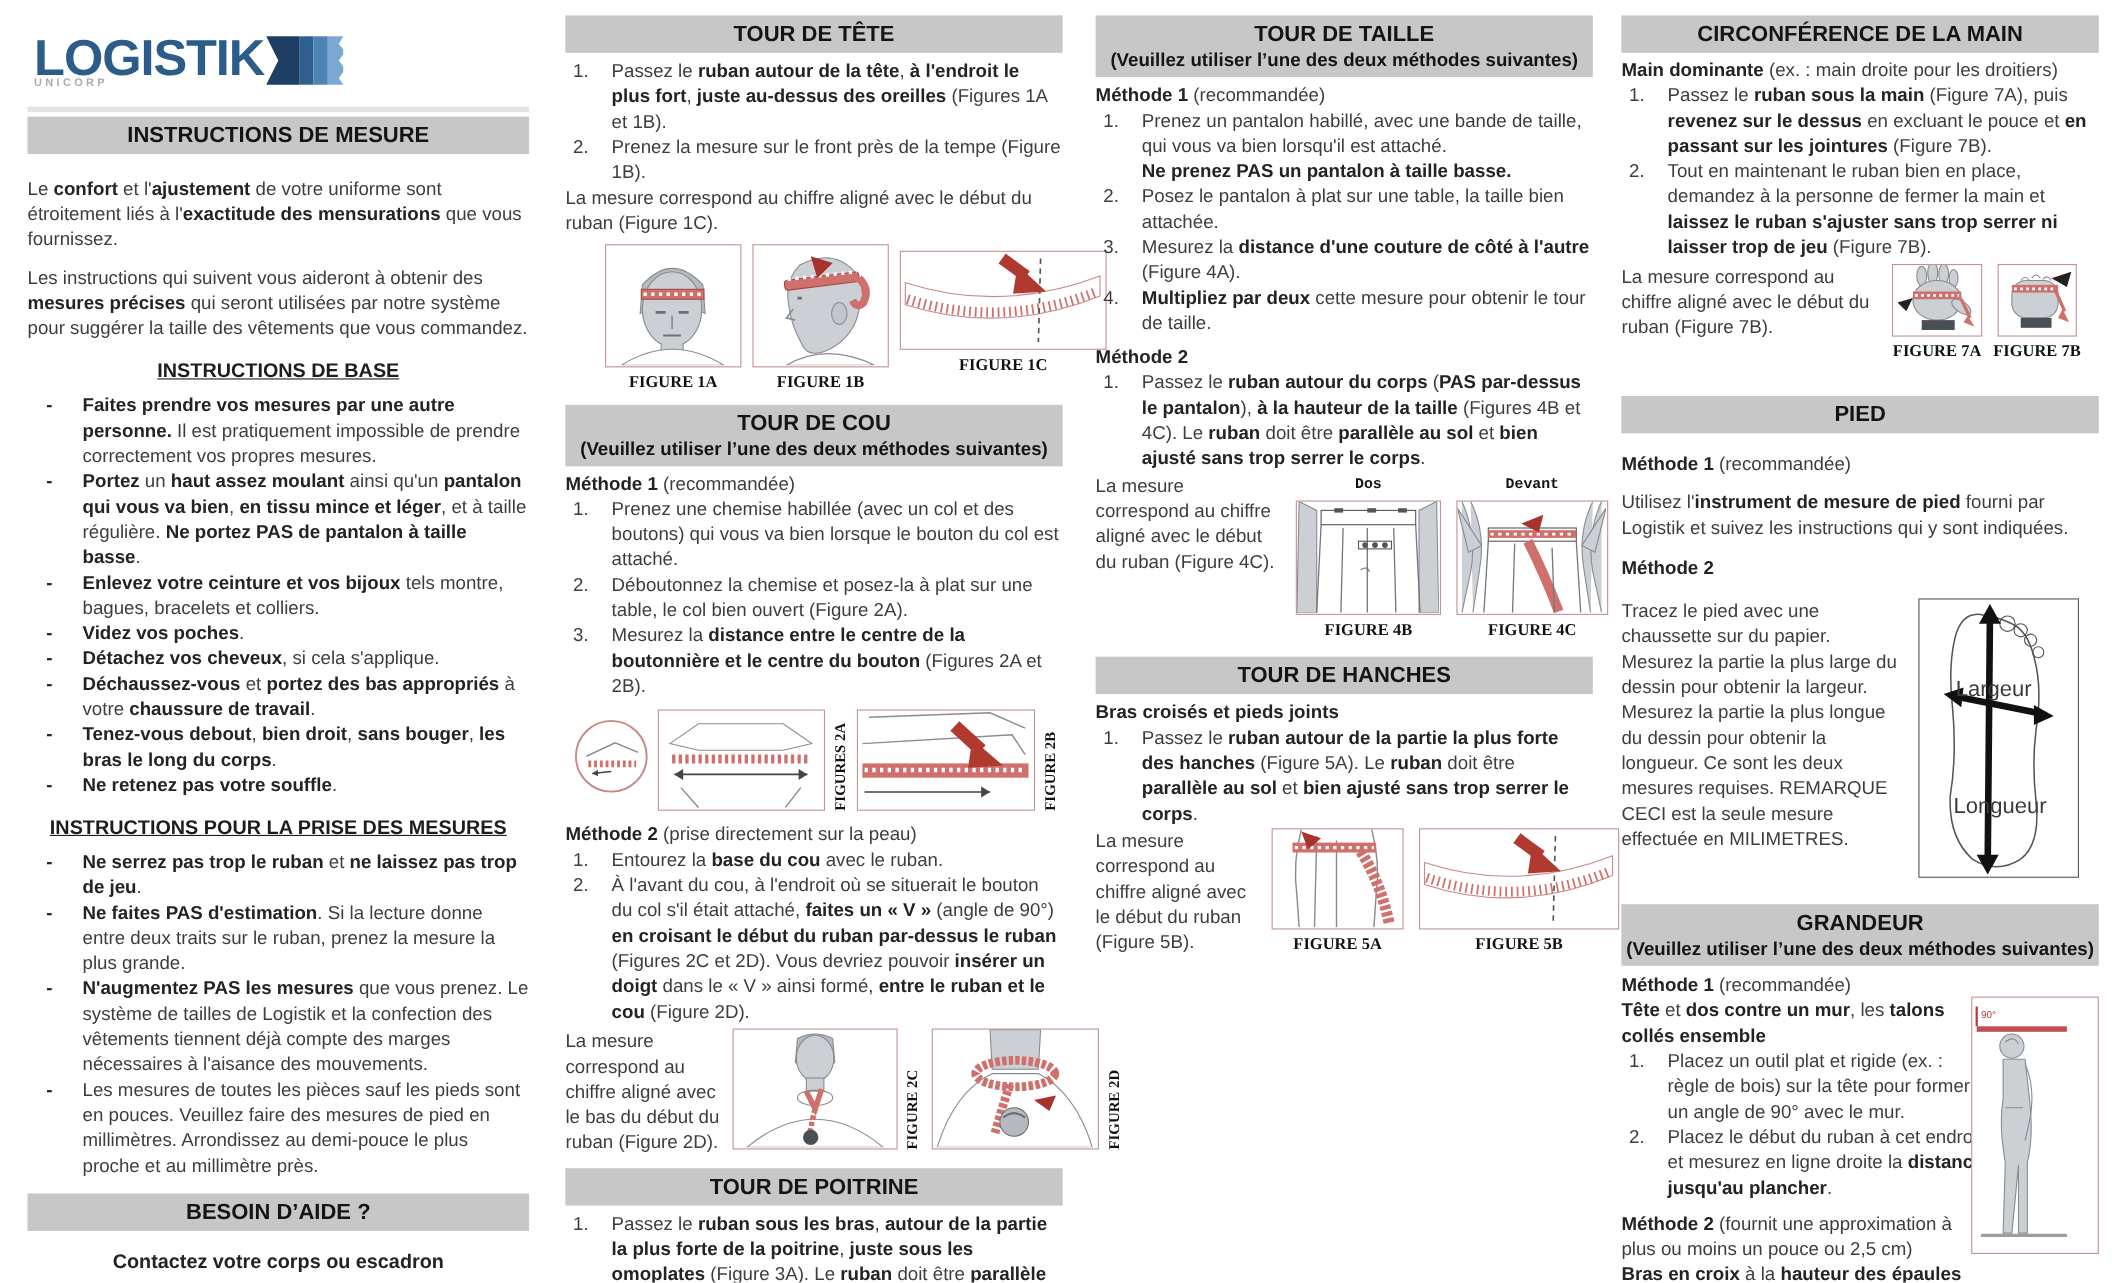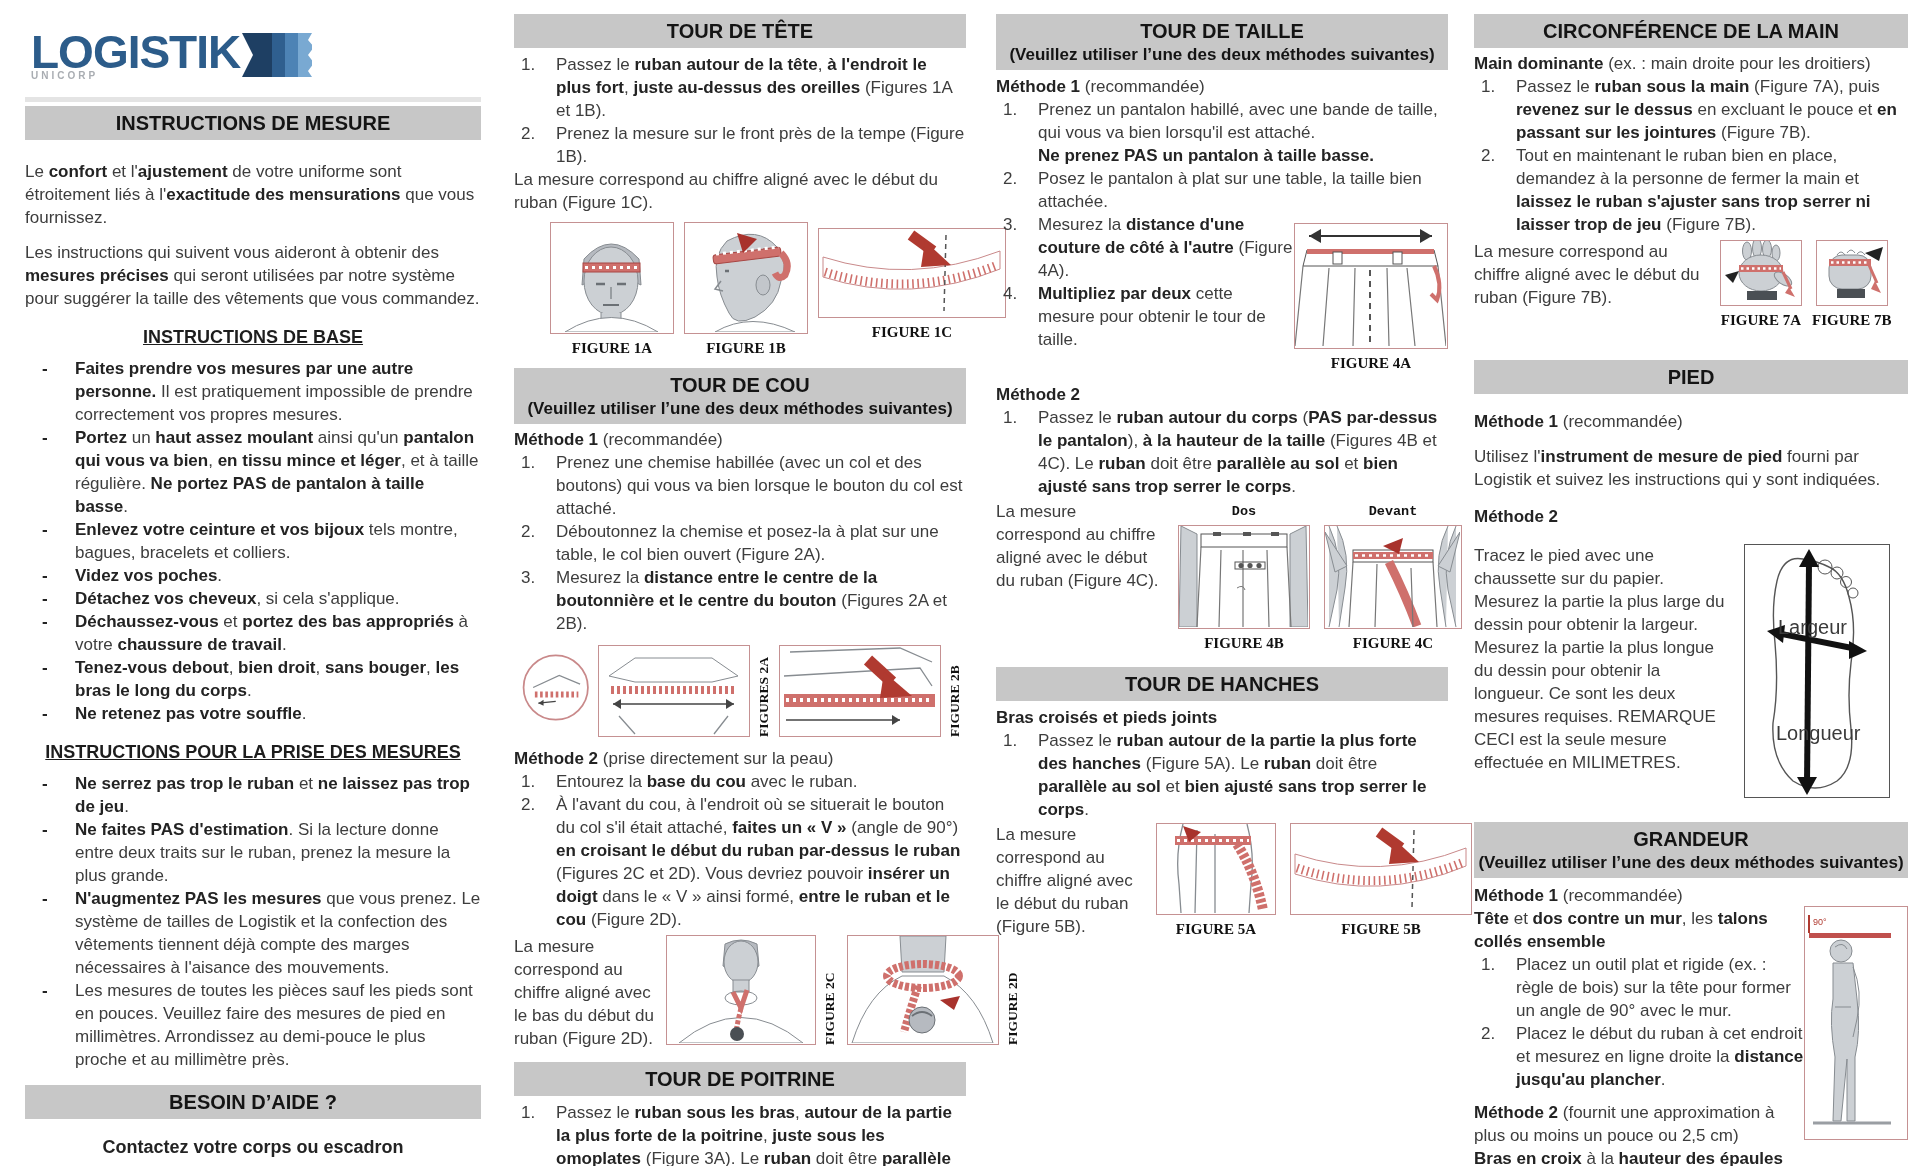--- a/index.html
+++ b/index.html
@@ -306,37 +306,20 @@
     <div class="nl" style="flex:1">
       <div class="li">
           <span class="mk">3.</span>
           <span class="tx rt"><span>Mesurez la </span><span class="b">distance d'une couture de côté à l'autre</span><span> (Figure 4A).</span></span>
         </div>
       <div class="li">
           <span class="mk">4.</span>
           <span class="tx rt"><span class="b">Multipliez par deux</span><span> cette mesure pour obtenir le tour de taille.</span></span>
         </div>
     </div>
-    <div class="fwrap" style="margin-top:10px">
-      <div class="fbox" style="width:154px;height:126px">
-        <svg width="151" height="123" viewBox="0 0 151 123">
-          <line x1="14" y1="12" x2="137" y2="12" stroke="#333" stroke-width="1.8"></line>
-          <polygon points="14,12 26,5 26,19" fill="#333"></polygon>
-          <polygon points="137,12 125,5 125,19" fill="#333"></polygon>
-          <path d="M12 26 L139 26 L143 42 L8 42 Z" fill="#fff" stroke="#555"></path>
-          <line x1="12" y1="27.5" x2="139" y2="27.5" stroke="#cf706c" stroke-width="5"></line>
-          <rect x="38" y="28" width="9" height="12" fill="#fff" stroke="#555"></rect>
-          <rect x="98" y="28" width="9" height="12" fill="#fff" stroke="#555"></rect>
-          <path d="M8 42 L0 122 M143 42 L151 122 M34 44 L28 122 M112 44 L120 122 M60 44 L58 122 M92 44 L94 122" stroke="#777" stroke-width="1.2" fill="none"></path>
-          <line x1="75" y1="46" x2="75" y2="120" stroke="#444" stroke-width="1.8" stroke-dasharray="6 5"></line>
-          <path d="M139 42 Q148 60 142 76 L136 70" fill="none" stroke="#cf706c" stroke-width="4"></path>
-        </svg>
-      </div>
-      <div class="fcap">FIGURE 4A</div>
-    </div>
   </div>
   <div class="rt mline"><span class="b">Méthode 2</span></div>
   <div class="nl">
     <div class="li">
         <span class="mk">1.</span>
         <span class="tx rt"><span>Passez le </span><span class="b">ruban autour du corps</span><span> (</span><span class="b">PAS par-dessus le pantalon</span><span>), </span><span class="b">à la hauteur de la taille</span><span> (Figures 4B et 4C). Le </span><span class="b">ruban</span><span> doit être </span><span class="b">parallèle au sol</span><span> et </span><span class="b">bien ajusté sans trop serrer le corps</span><span>.</span></span>
       </div>
   </div>
   <div class="figrow" style="margin-top:2px;gap:14px">
     <div class="notecol rt" style="width:168px">La mesure correspond au chiffre aligné avec le début du ruban (Figure 4C).</div>
@@ -488,21 +471,21 @@
           <polygon points="122,106 104,96 104,114" fill="#111"></polygon>
         </svg>
       </div>
       <span class="footlabel" style="left:34px;top:72px">Largeur</span>
       <span class="footlabel" style="left:32px;top:178px">Longueur</span>
     </div>
   </div>
   <div class="bar" style="margin-top:24px"><span>GRANDEUR</span><span class="sub">(Veuillez utiliser l’une des deux méthodes suivantes)</span></div>
   <div class="grandeur-text">
     <div class="grandeur-fig">
-      <div class="fbox" style="width:104px;height:234px">
+      <div class="fbox" style="width:116px;height:234px">
         <svg width="91" height="231" viewBox="0 0 91 231">
           <text x="8" y="18" font-size="9" fill="#b03a30" font-family="Liberation Sans, sans-serif">90°</text>
           <line x1="4" y1="8" x2="4" y2="26" stroke="#b03a30" stroke-width="2"></line>
           <rect x="4" y="26" width="82" height="5" fill="#c0504d"></rect>
           <circle cx="36" cy="44" r="11" fill="#ccd0d4" stroke="#878c91"></circle>
           <path d="M30 40 Q38 34 42 42" fill="none" stroke="#878c91"></path>
           <path d="M28 56 L48 56 L52 92 Q56 126 50 150 L50 214 L42 214 L42 152 L36 214 L28 214 L30 150 Q24 116 28 92 Z" fill="#ccd0d4" stroke="#878c91"></path>
           <path d="M48 60 Q58 84 52 112 L48 130" fill="none" stroke="#878c91"></path>
           <path d="M30 100 L46 100" stroke="#878c91"></path>
           <line x1="8" y1="216" x2="86" y2="216" stroke="#9a9ea3" stroke-width="3"></line>

